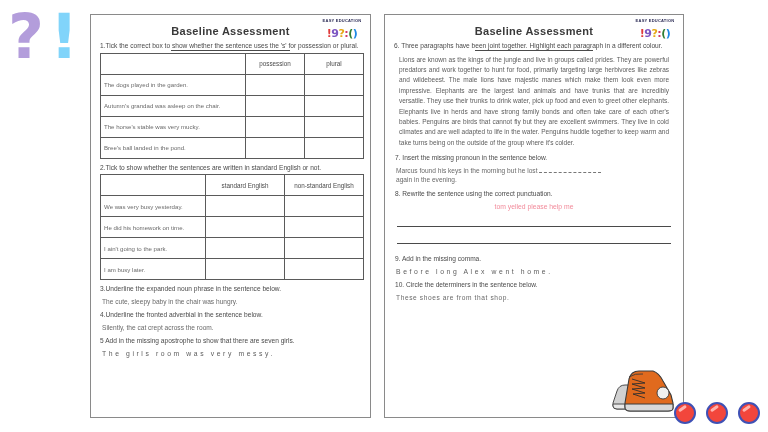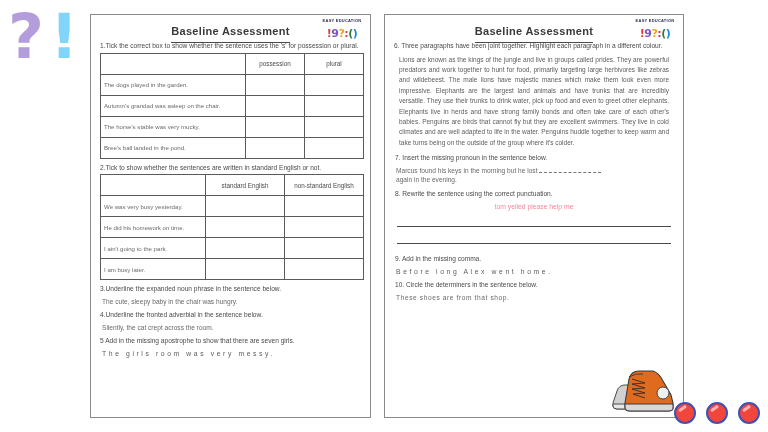--- a/index.html
+++ b/index.html
@@ -57,21 +57,21 @@
 
   .sheet-title{
     text-align:center;
     font-size:11px;
     font-weight:600;
     color:#3a3a3a;
     letter-spacing:.3px;
     border-bottom:1.3px solid #4a4a4a;
     display:inline-block;
     margin:1px auto 0 auto;
-    padding-bottom:4px;
+    padding-bottom:12px;
     line-height:13px;
   }
   .title-row{text-align:center;position:relative;height:16px;}
 
   
   .logo{
     position:absolute;right:-2px;top:-1px;
     width:44px;text-align:center;line-height:1;
   }
   .logo .logo-name{

